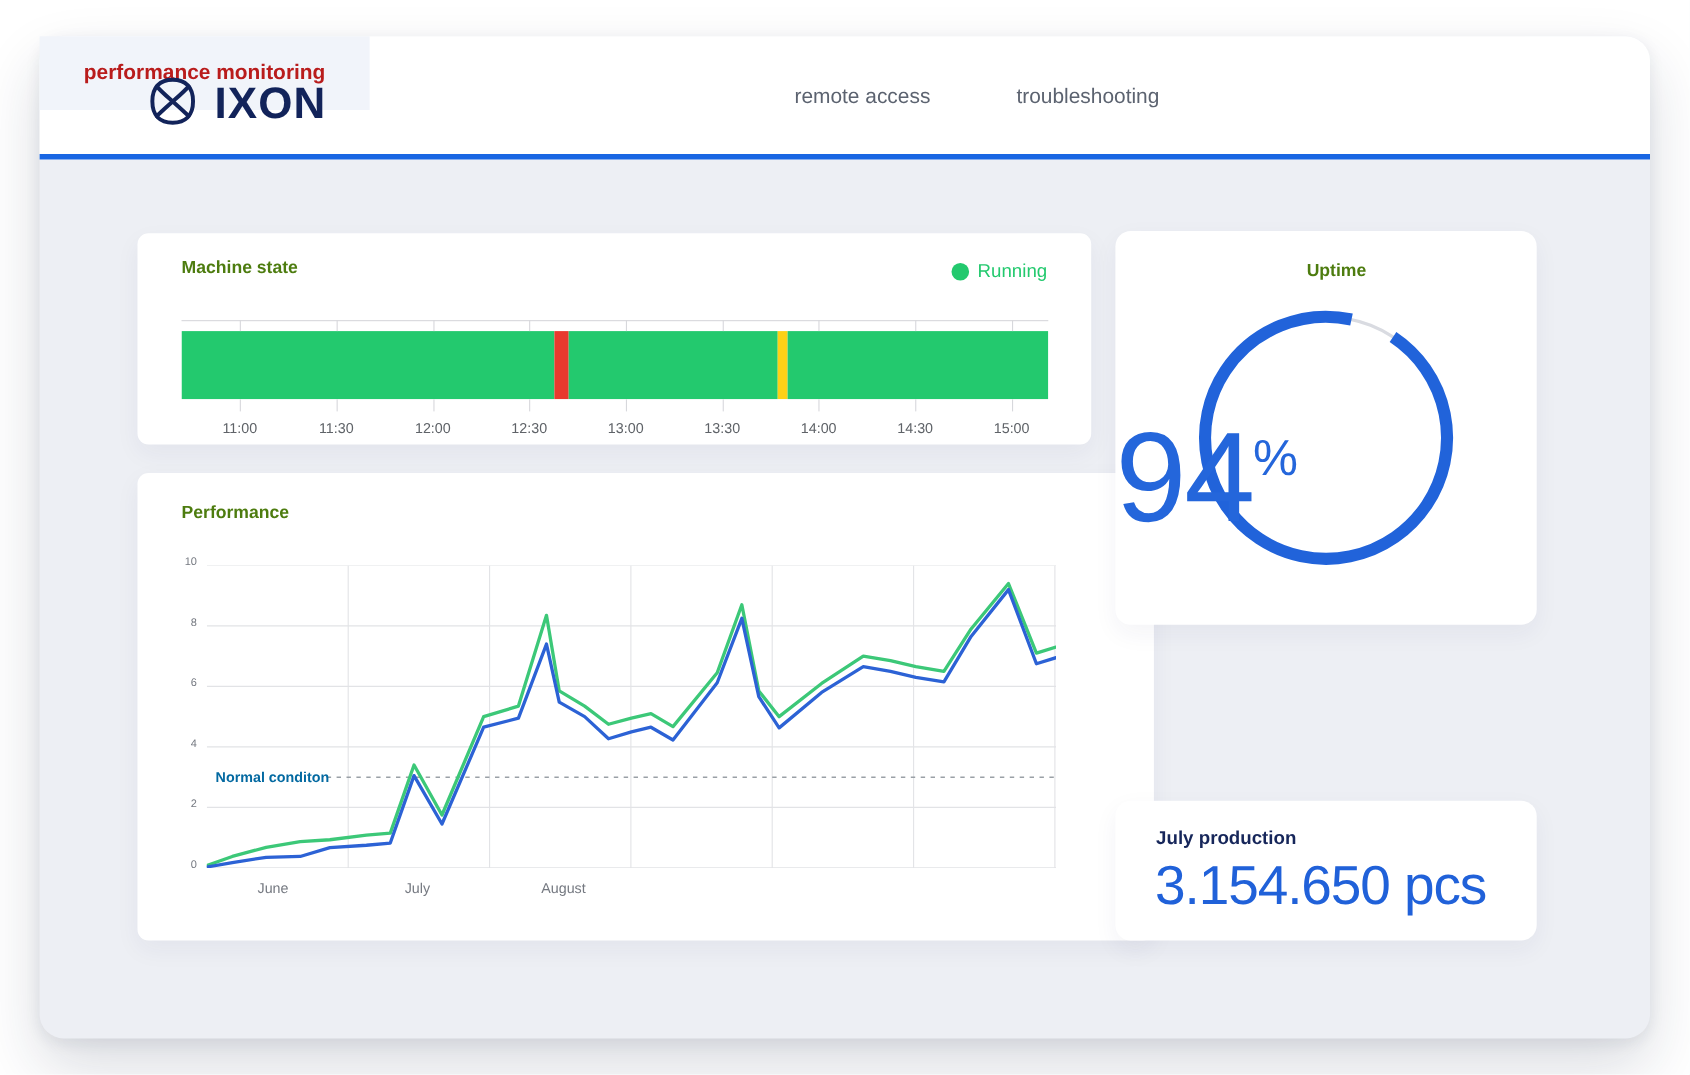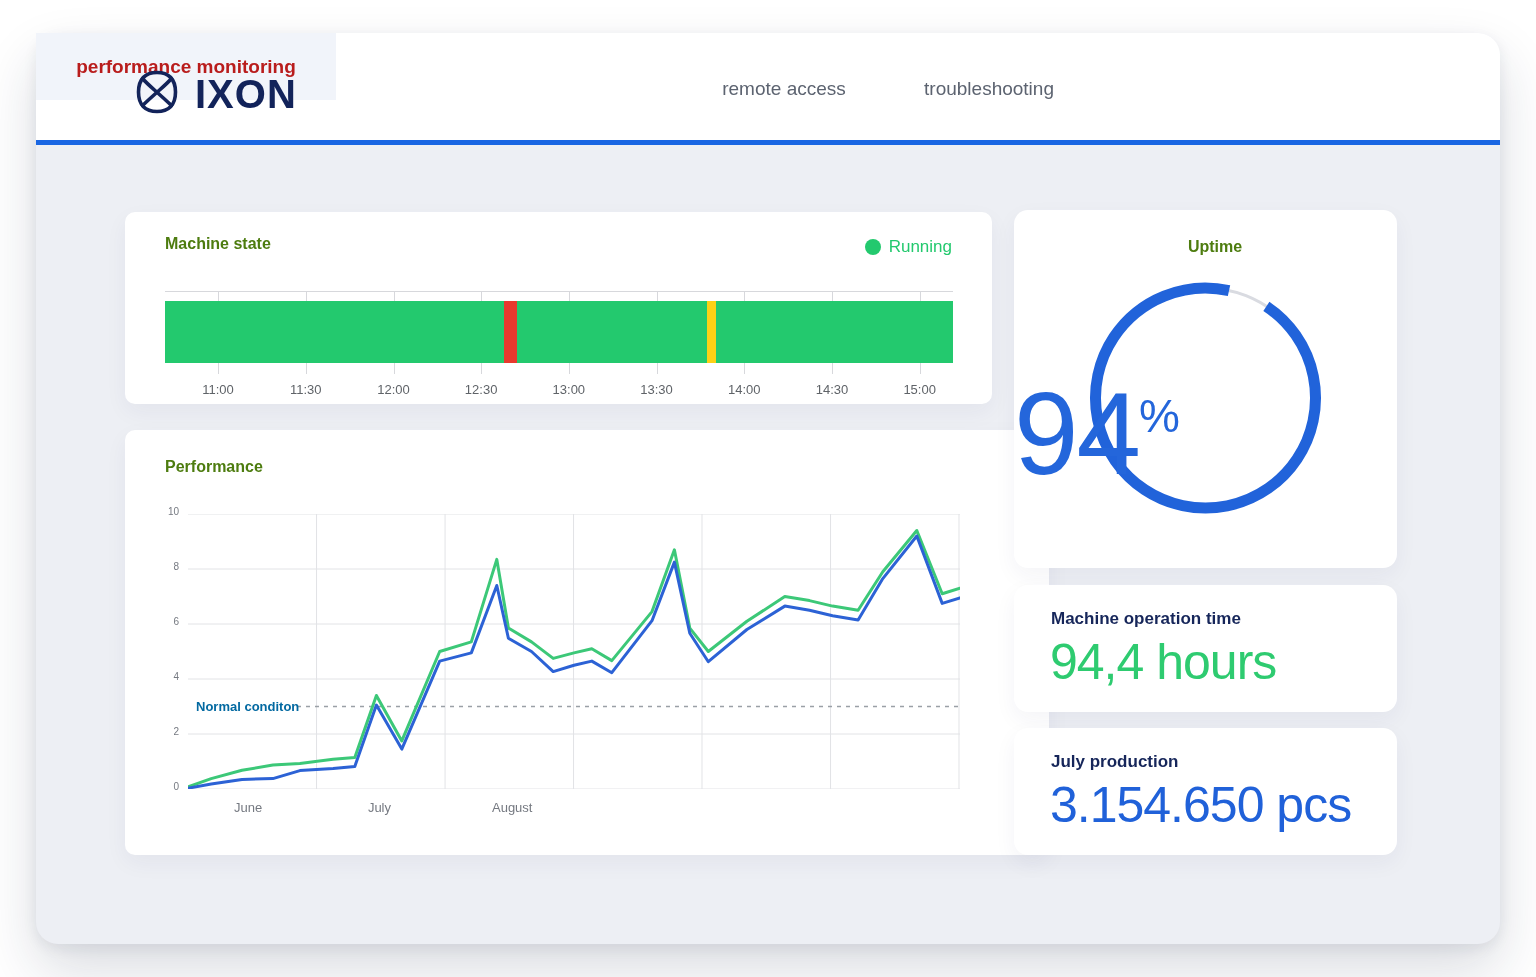--- a/index.html
+++ b/index.html
@@ -182,24 +182,20 @@
       <h2 class="card-title up-title">Uptime</h2>
       <svg width="383" height="358" viewBox="0 0 383 358" style="position:absolute;left:0;top:0;">
         <circle cx="191.5" cy="188" r="110" fill="none" stroke="#d9dbe1" stroke-width="3"></circle>
         <circle id="ring-fg" cx="191.5" cy="188" r="110" fill="none" stroke="#2163da" stroke-width="11" stroke-dasharray="649.6813607623692 41.46902302738531" transform="rotate(-56.39999999999998 191.5 188)"></circle>
       </svg>
       <div class="up-num-wrap">
         <span class="up-num">94</span><span class="up-pct">%</span>
       </div>
     </section>
 
-    <section class="card op-card">
-      <h3 class="kpi-title">Machine operation time</h3>
-      <div class="kpi-value op-value">94,4 hours</div>
-    </section>
 
     <section class="card pr-card">
       <h3 class="kpi-title">July production</h3>
       <div class="kpi-value pr-value">3.154.650 pcs</div>
     </section>
 
   </div>
 </div>
 
 </body></html>

